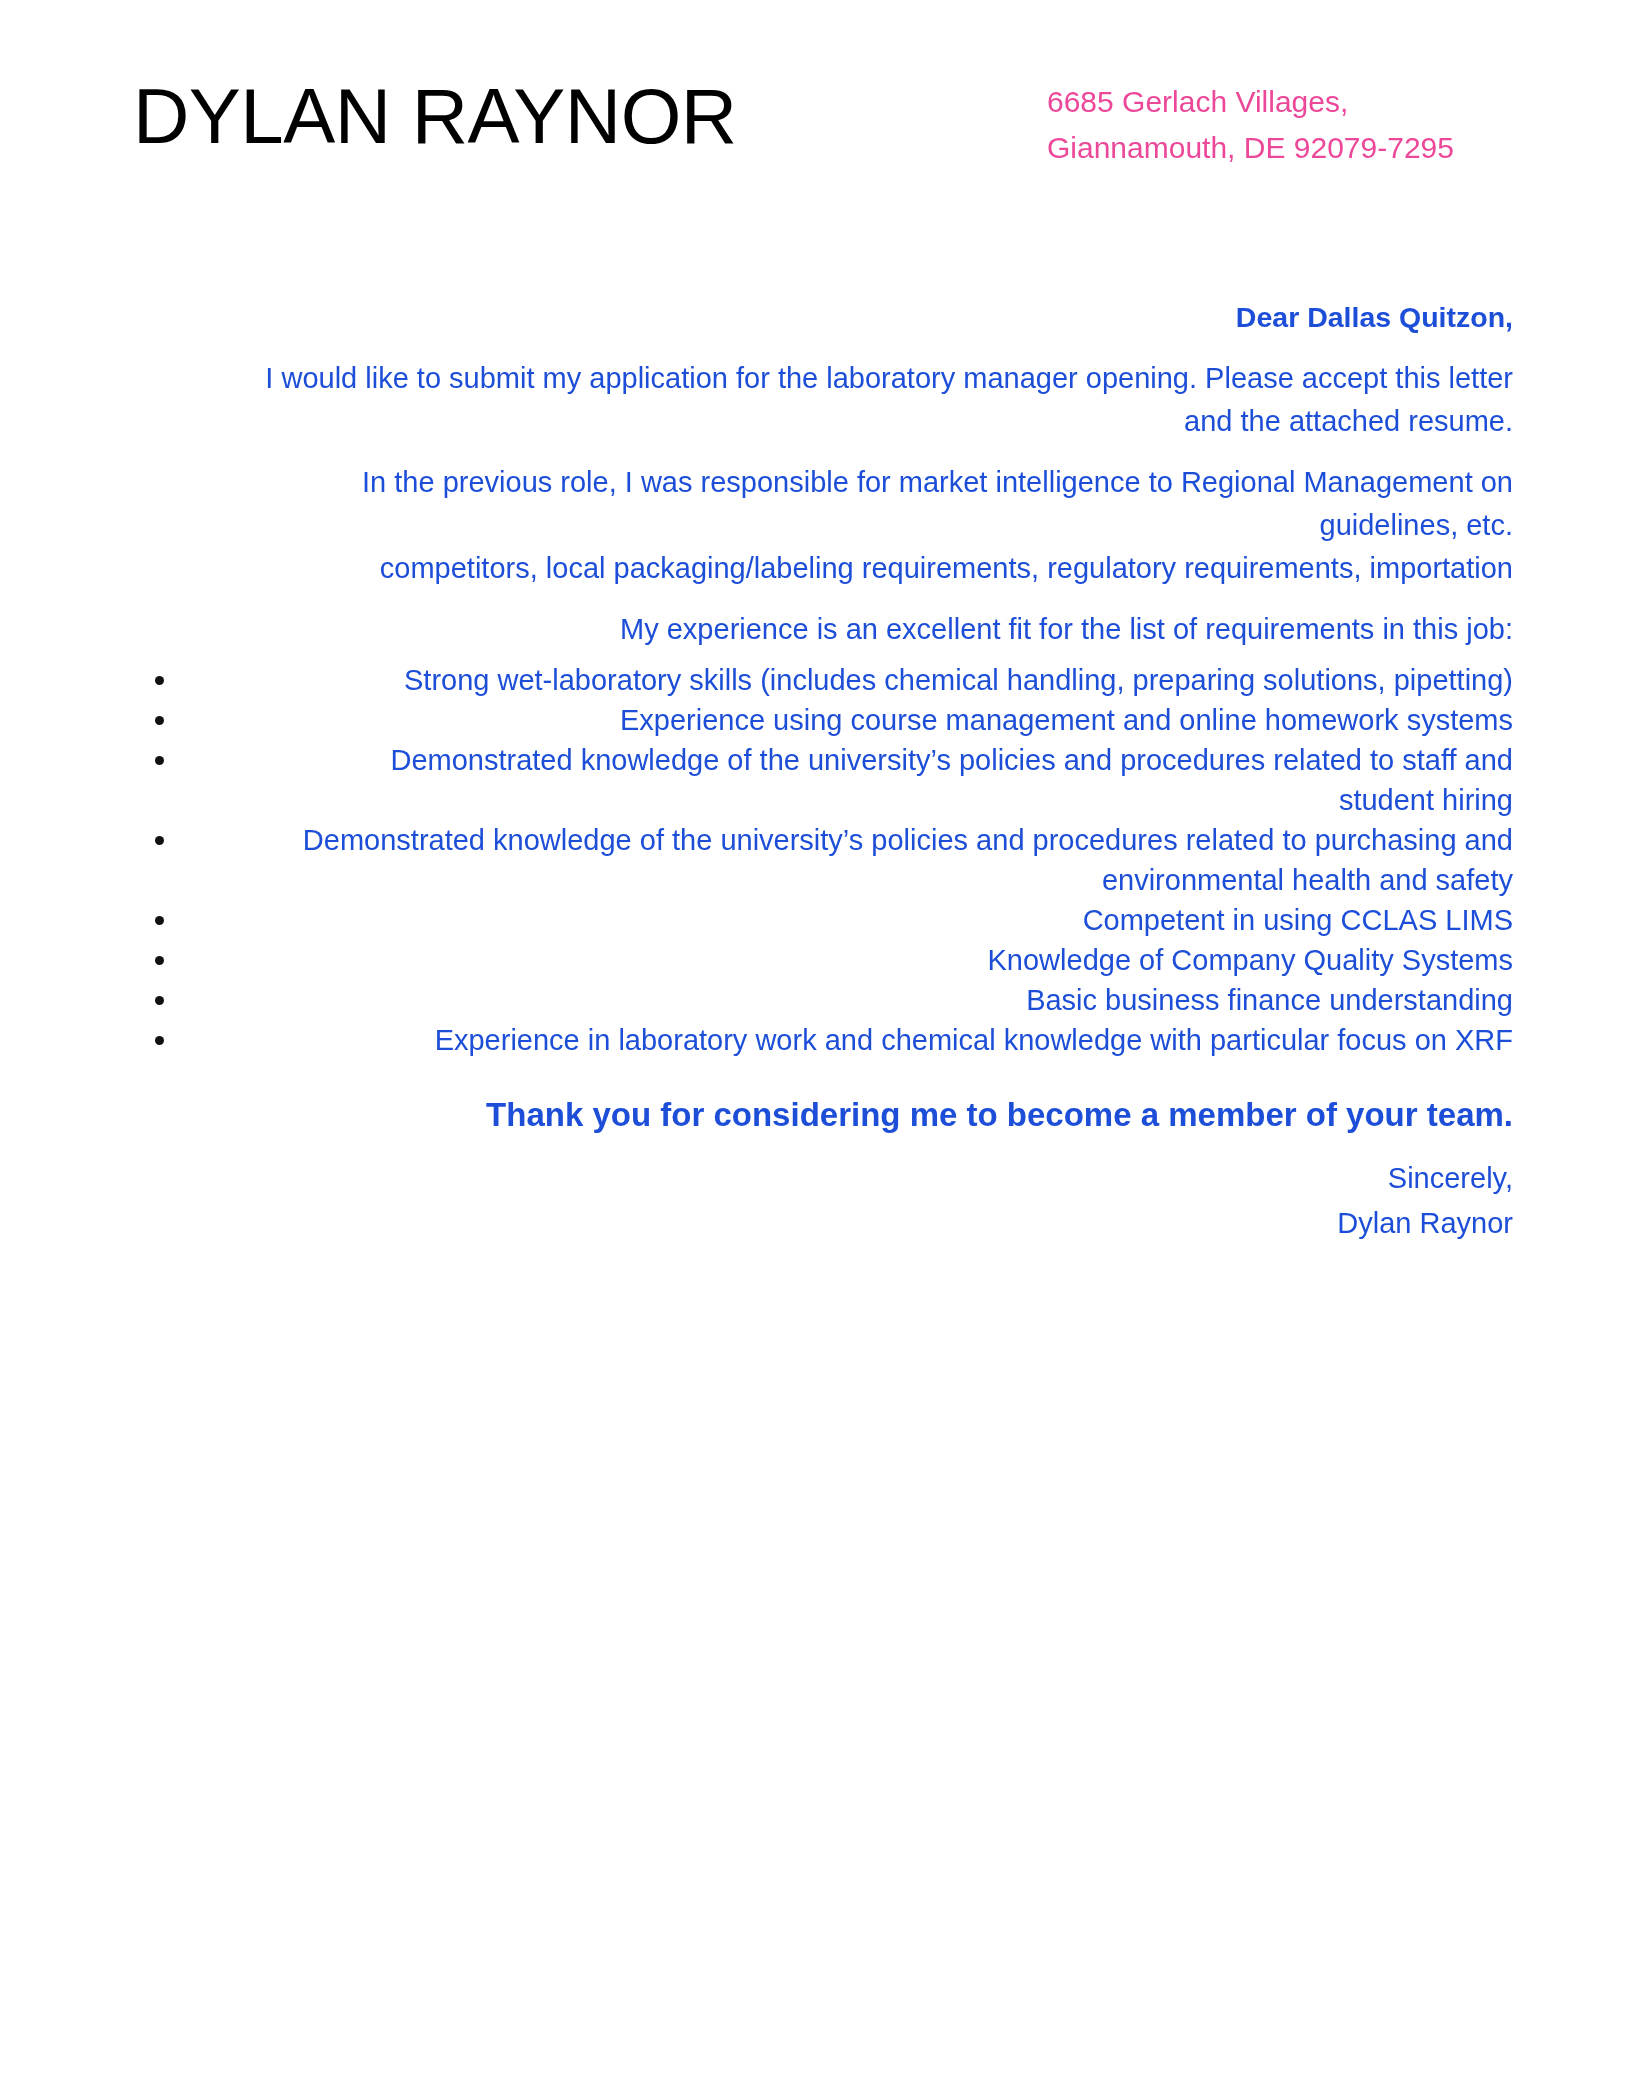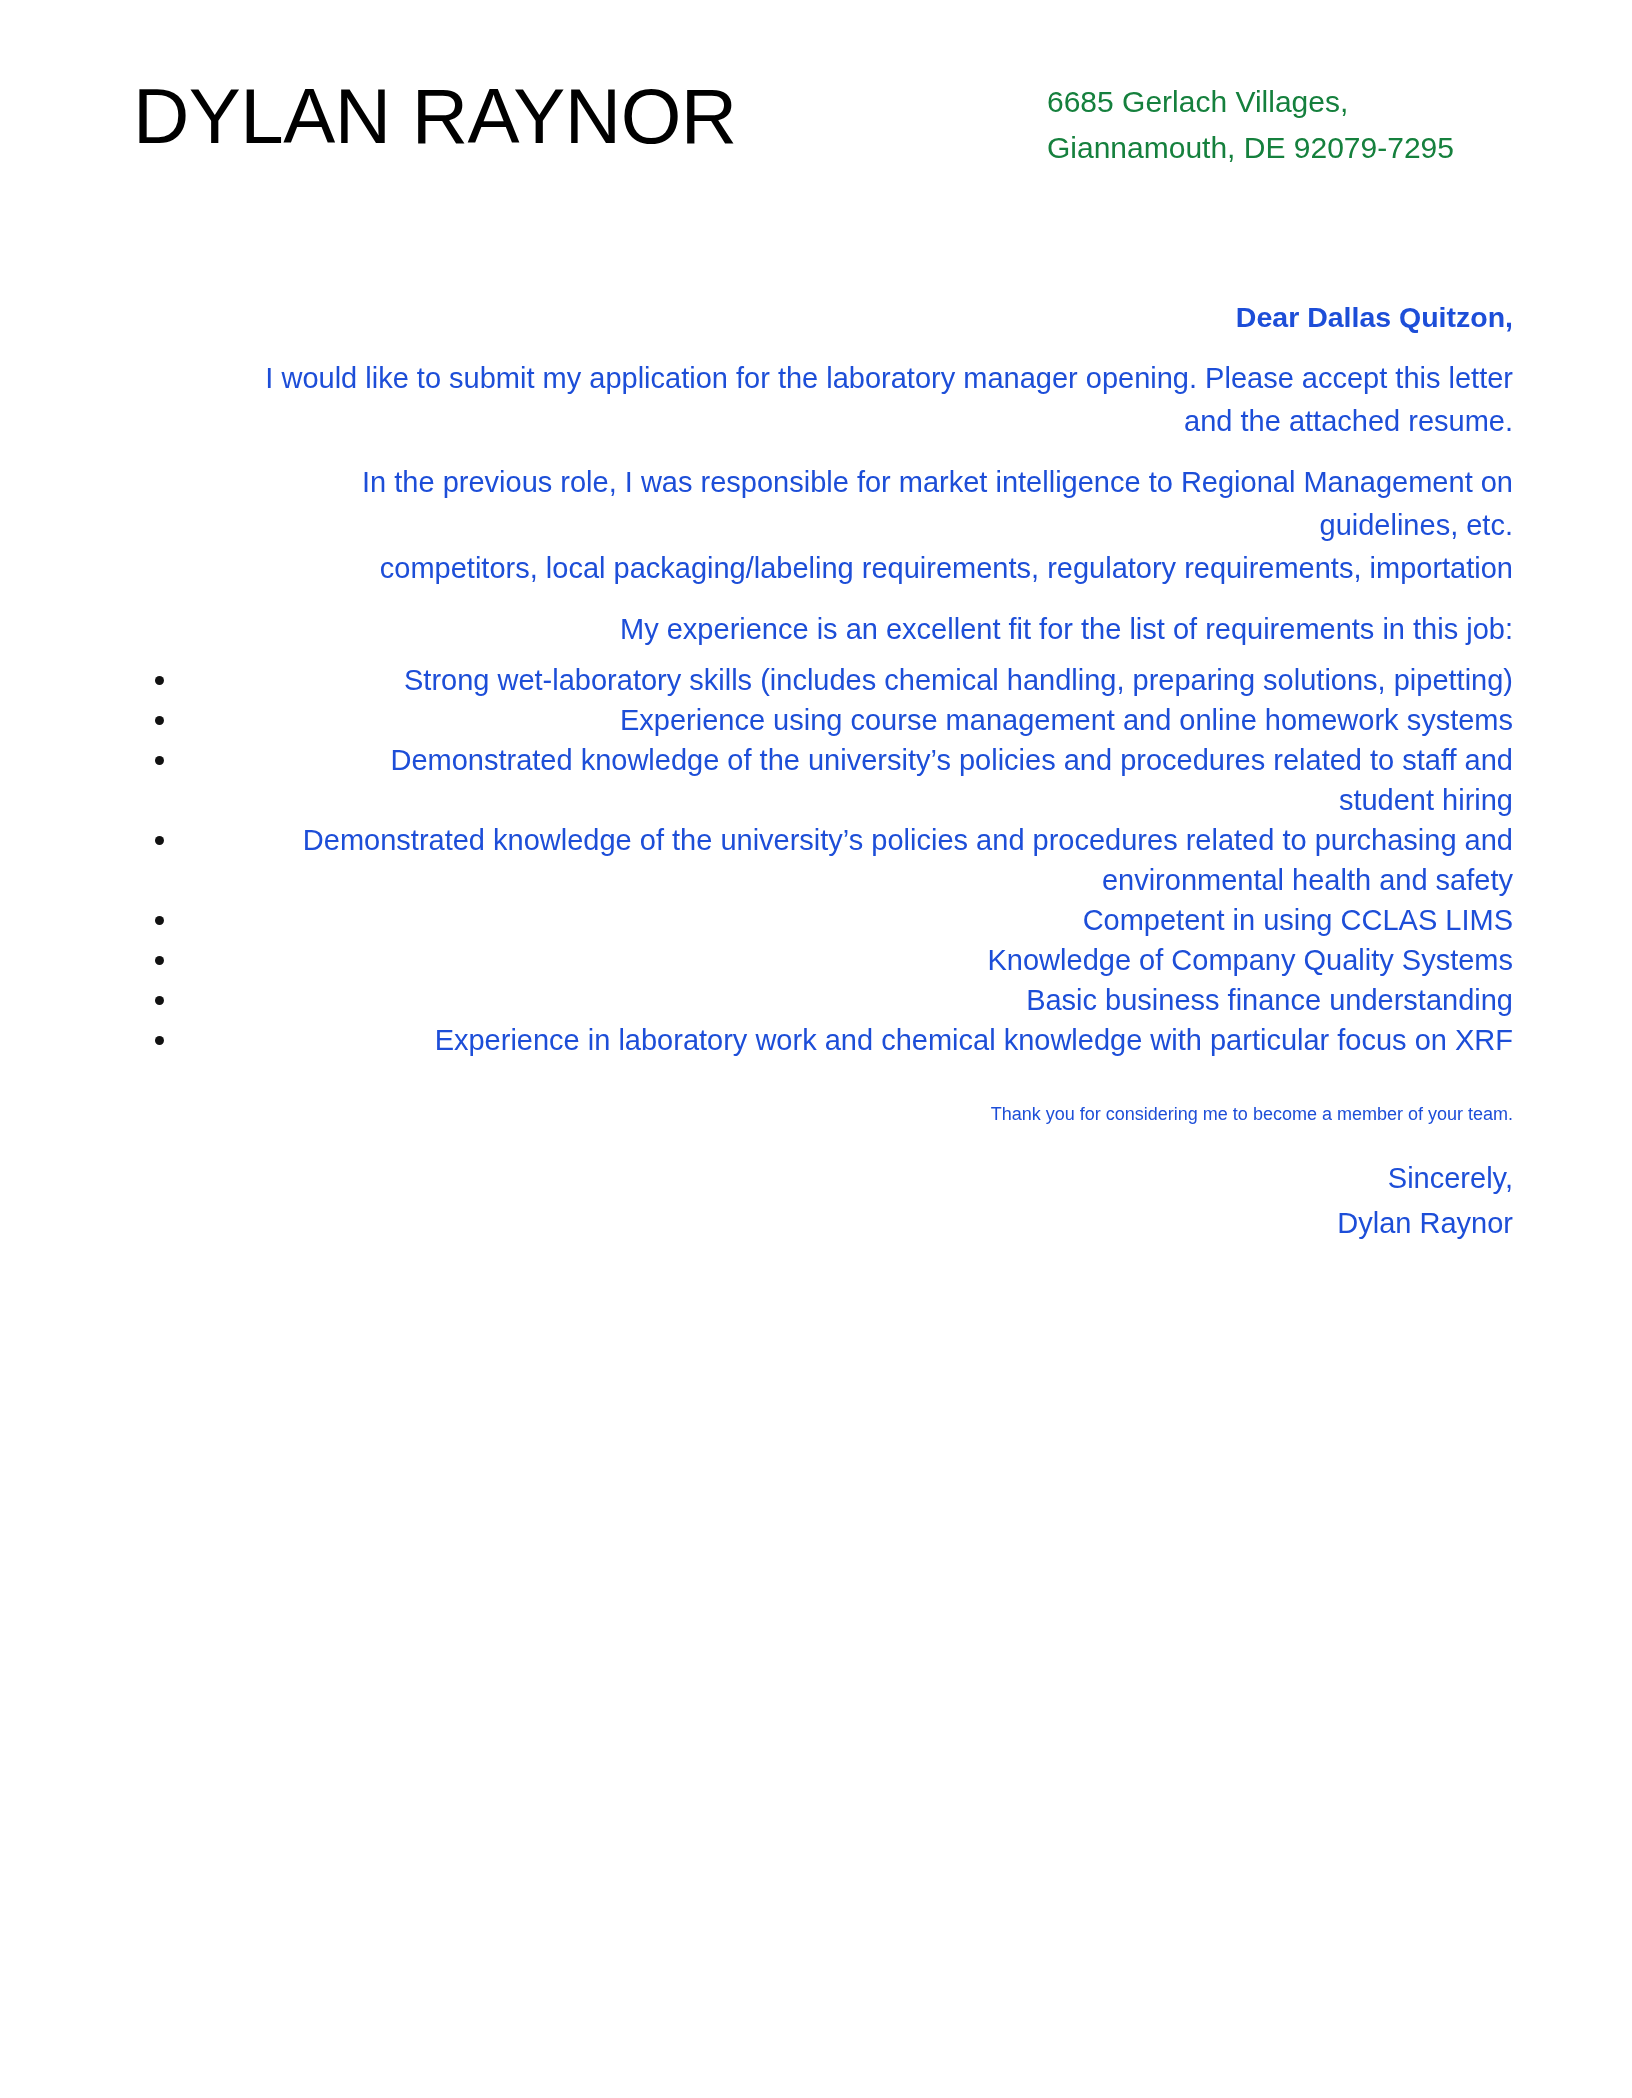--- a/index.html
+++ b/index.html
@@ -33,21 +33,21 @@
       letter-spacing: -0.5px;
       color: #000000;
       white-space: nowrap;
     }
     .address {
       position: absolute;
       left: 1047px;
       top: 79px;
       font-size: 30px;
       line-height: 46px;
-      color: #15803d;
+      color: #ec4899;
       white-space: nowrap;
     }
     .address .line { display: block; }
     .body {
       position: absolute;
       left: 133px;
       top: 296px;
       width: 1380px;
       font-size: 29px;
       color: #1d4ed8;
@@ -86,22 +86,22 @@
       height: 9px;
       border-radius: 50%;
       background: #111111;
     }
     .req-item .line {
       display: block;
       white-space: nowrap;
     }
     .closing {
       margin: 33px 0 10px 0;
-      font-weight: 400;
-      font-size: 18px;
+      font-weight: 700;
+      font-size: 33px;
       line-height: 43px;
       white-space: nowrap;
     }
     .signoff {
       margin: 20px 0 0 0;
       line-height: 45px;
     }
     .signoff .line {
       display: block;
       white-space: nowrap;

